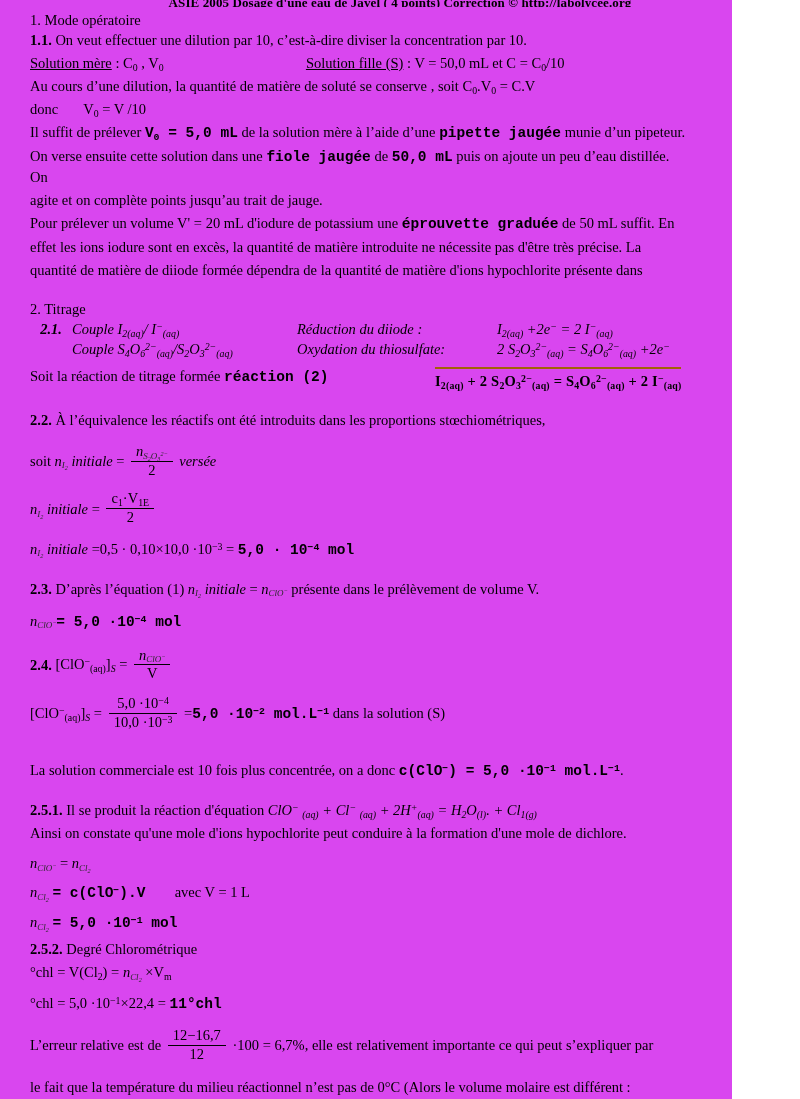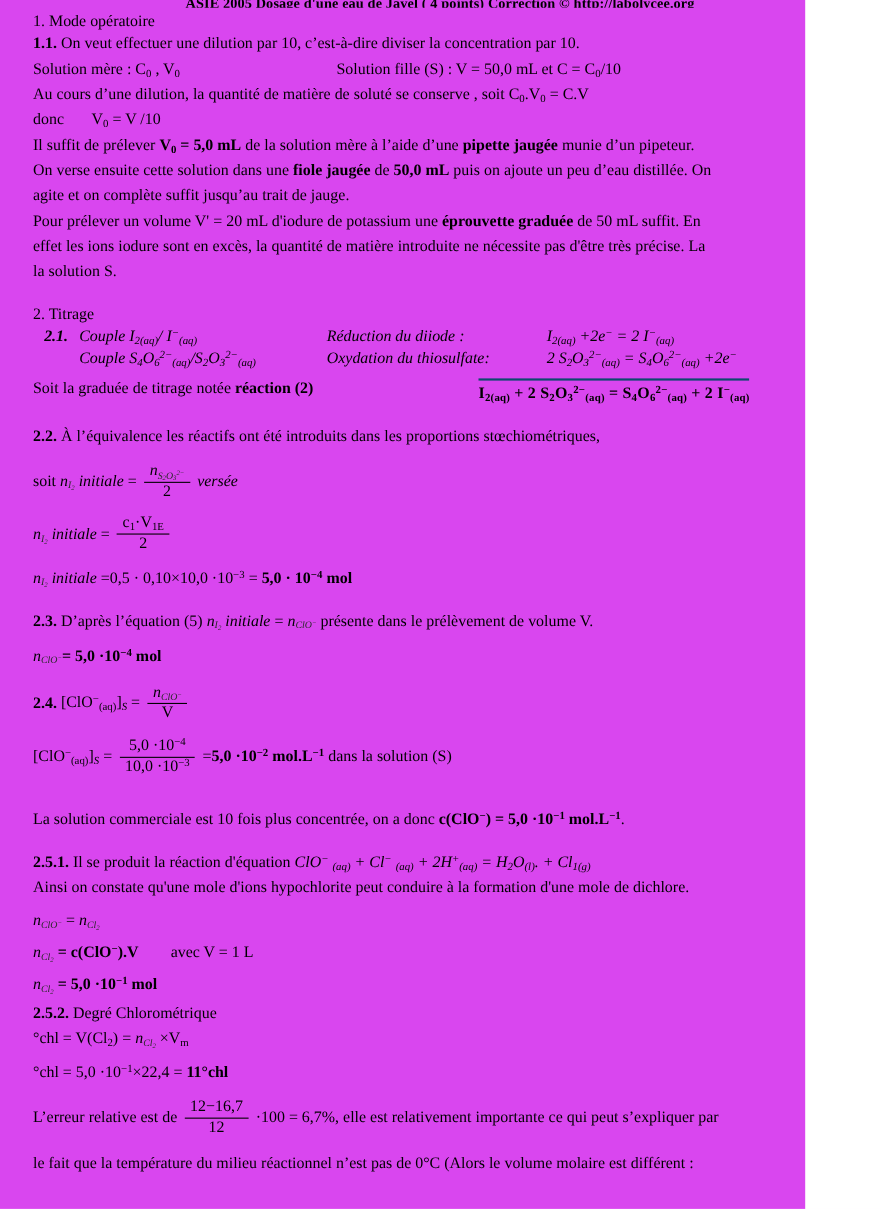--- a/index.html
+++ b/index.html
@@ -33,23 +33,23 @@
     overflow: hidden;
     height: 13px;
   }
   .body-wrap {
     padding-top: 8px;
   }
   p {
     margin: 0;
     padding: 0;
   }
-  .b { font-weight: bold; }
+  .b { font-weight: bold; font-family: Liberation Mono, monospace; }
   .i { font-style: italic; }
-  .u { }
+  .u { text-decoration: underline; }
   .sec {
     font-weight: normal;
     margin-top: 2px;
   }
   .para { margin-top: 0; text-align: left; }
   .gap-lg { margin-top: 19px; }
   sub { font-size: 0.68em; vertical-align: -0.28em; line-height: 0; }
   sup { font-size: 0.68em; vertical-align: 0.45em; line-height: 0; }
   .qnum { font-weight: bold; text-align: center; }
 
@@ -78,21 +78,21 @@
   .eqgrid {
     display: grid;
     grid-template-columns: 42px 225px 190px 1fr;
     align-items: start;
     column-gap: 0;
     font-style: italic;
   }
   .eqgrid .cell { white-space: nowrap; }
   .eq-right { padding-left: 10px; }
   .boxed-eq {
-    border-top: 2px solid #0c4a6e;
+    border-top: 2px solid #a16207;
     font-weight: bold;
     padding-top: 2px;
     margin-top: 1px;
     display: inline-block;
     white-space: nowrap;
     letter-spacing: 0.2px;
   }
   .reac-row {
     display: flex;
     align-items: flex-start;
@@ -133,45 +133,45 @@
     </p>
 
     <p class="para line">
       <span>Il suffit de prélever </span><span class="b">V<sub>0</sub> = 5,0  mL</span><span> de la solution mère à l’aide d’une </span><span class="b">pipette jaugée</span><span> munie d’un pipeteur.</span>
     </p>
 
     <p class="para line">
       <span>On verse ensuite cette solution dans une </span><span class="b">fiole jaugée</span><span> de </span><span class="b">50,0 mL</span><span> puis on ajoute un peu d’eau distillée. On</span>
     </p>
 
-    <p class="para line">agite et on complète suffit jusqu’au trait de jauge.</p>
+    <p class="para line">agite et on complète points jusqu’au trait de jauge.</p>
 
     <p class="para line">
       <span>Pour prélever un volume V' = 20 mL d'iodure de potassium une </span><span class="b">éprouvette graduée</span><span> de 50 mL suffit. En</span>
     </p>
     <p class="para line">effet les ions iodure sont en excès, la quantité de matière introduite ne nécessite pas d'être très précise. La</p>
-    <p class="para line">la solution S.</p>
+    <p class="para line">quantité de matière de diiode formée dépendra de la quantité de matière d'ions hypochlorite présente dans</p>
 
     <p class="sec gap-lg">2. Titrage</p>
 
     <div class="eqgrid">
       <div class="cell qnum">2.1.</div>
       <div class="cell">Couple I<sub>2(aq)</sub>/ I<sup>−</sup><sub>(aq)</sub></div>
       <div class="cell">Réduction du diiode :</div>
       <div class="cell eq-right">I<sub>2(aq)</sub> +2e<sup>−</sup>  =  2 I<sup>−</sup><sub>(aq)</sub></div>
 
       <div class="cell"></div>
       <div class="cell">Couple S<sub>4</sub>O<sub>6</sub><sup>2−</sup><sub>(aq)</sub>/S<sub>2</sub>O<sub>3</sub><sup>2−</sup><sub>(aq)</sub></div>
       <div class="cell">Oxydation du thiosulfate:</div>
       <div class="cell eq-right">2 S<sub>2</sub>O<sub>3</sub><sup>2−</sup><sub>(aq)</sub> = S<sub>4</sub>O<sub>6</sub><sup>2−</sup><sub>(aq)</sub> +2e<sup>−</sup></div>
     </div>
 
     <div class="reac-row">
       <div class="left">
-        <span>Soit la graduée de titrage notée </span><span class="b">réaction (2)</span>
+        <span>Soit la réaction de titrage formée </span><span class="b">réaction (2)</span>
       </div>
       <div class="boxed-eq">I<sub>2(aq)</sub> + 2 S<sub>2</sub>O<sub>3</sub><sup>2−</sup><sub>(aq)</sub> = S<sub>4</sub>O<sub>6</sub><sup>2−</sup><sub>(aq)</sub> + 2 I<sup>−</sup><sub>(aq)</sub></div>
     </div>
 
     <p class="para gap-lg">
       <span class="qnum">2.2.</span>
       <span>À l’équivalence les réactifs ont été introduits dans les proportions stœchiométriques,</span>
     </p>
 
     <p class="para" style="margin-top:14px">
@@ -194,21 +194,21 @@
       </span>
     </p>
 
     <p class="para" style="margin-top:13px">
       <span class="i">n<sub class="small-sub">I<sub>2</sub></sub> initiale</span>
       <span>=0,5 ·  0,10×10,0 ·10<sup>−3</sup> = </span><span class="b">5,0 · 10<sup>−4</sup> mol</span>
     </p>
 
     <p class="para gap-lg">
       <span class="qnum">2.3.</span>
-      <span>D’après l’équation (5) </span><span class="i">n<sub class="small-sub">I<sub>2</sub></sub> initiale</span> = <span class="i">n<sub class="small-sub">ClO<sup>−</sup></sub></span><span> présente dans le prélèvement de volume V.</span>
+      <span>D’après l’équation (1) </span><span class="i">n<sub class="small-sub">I<sub>2</sub></sub> initiale</span> = <span class="i">n<sub class="small-sub">ClO<sup>−</sup></sub></span><span> présente dans le prélèvement de volume V.</span>
     </p>
 
     <p class="para" style="margin-top:12px">
       <span class="i">n<sub class="small-sub">ClO<sup>−</sup></sub></span><span class="b">= 5,0 ·10<sup>−4</sup> mol</span>
     </p>
 
     <p class="para" style="margin-top:16px">
       <span class="qnum">2.4.</span>
       <span>[ClO<sup>−</sup><sub>(aq)</sub>]<sub class="i">S</sub> =</span>
       <span class="frac tall">

